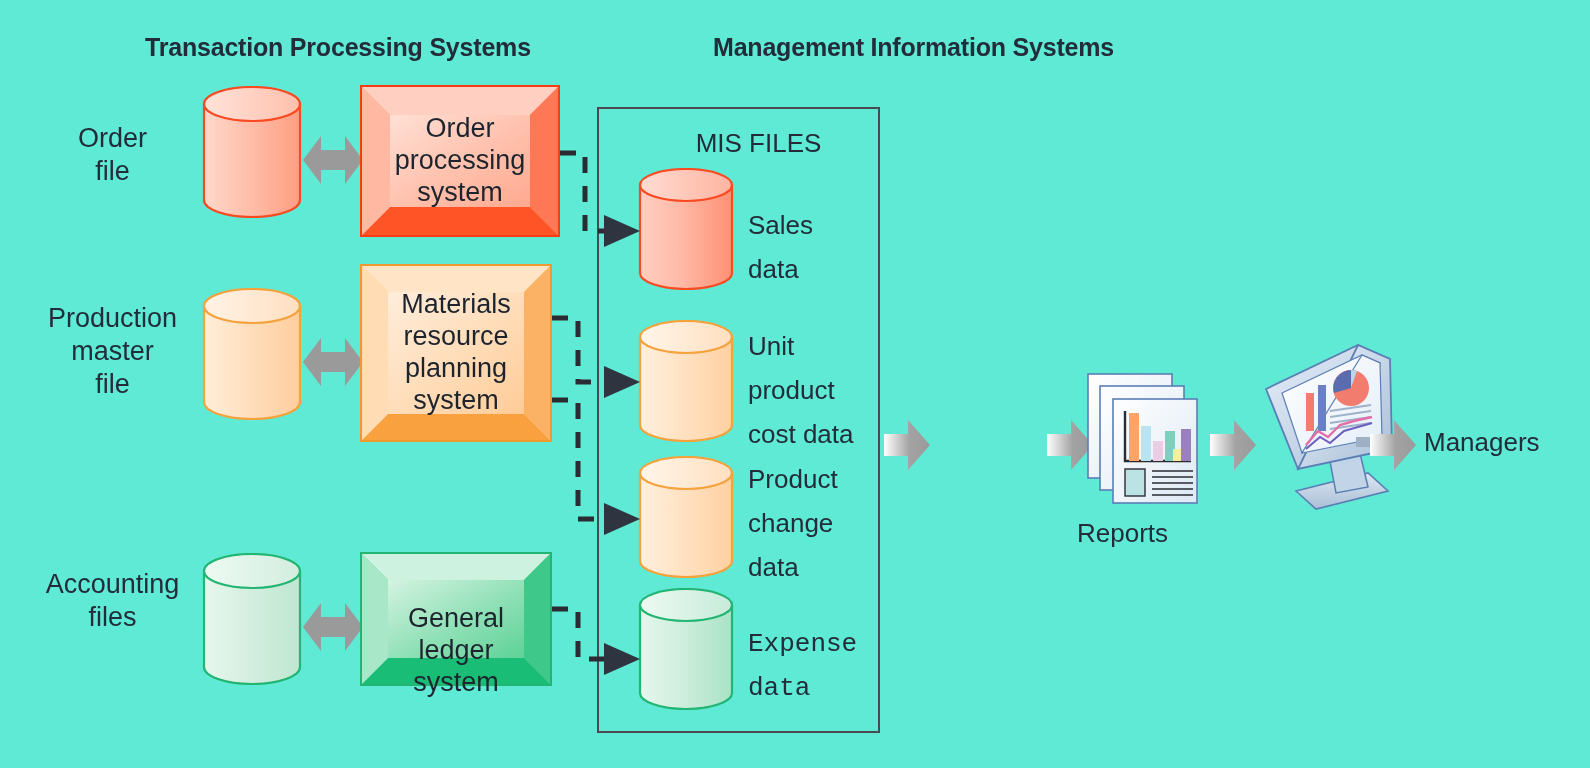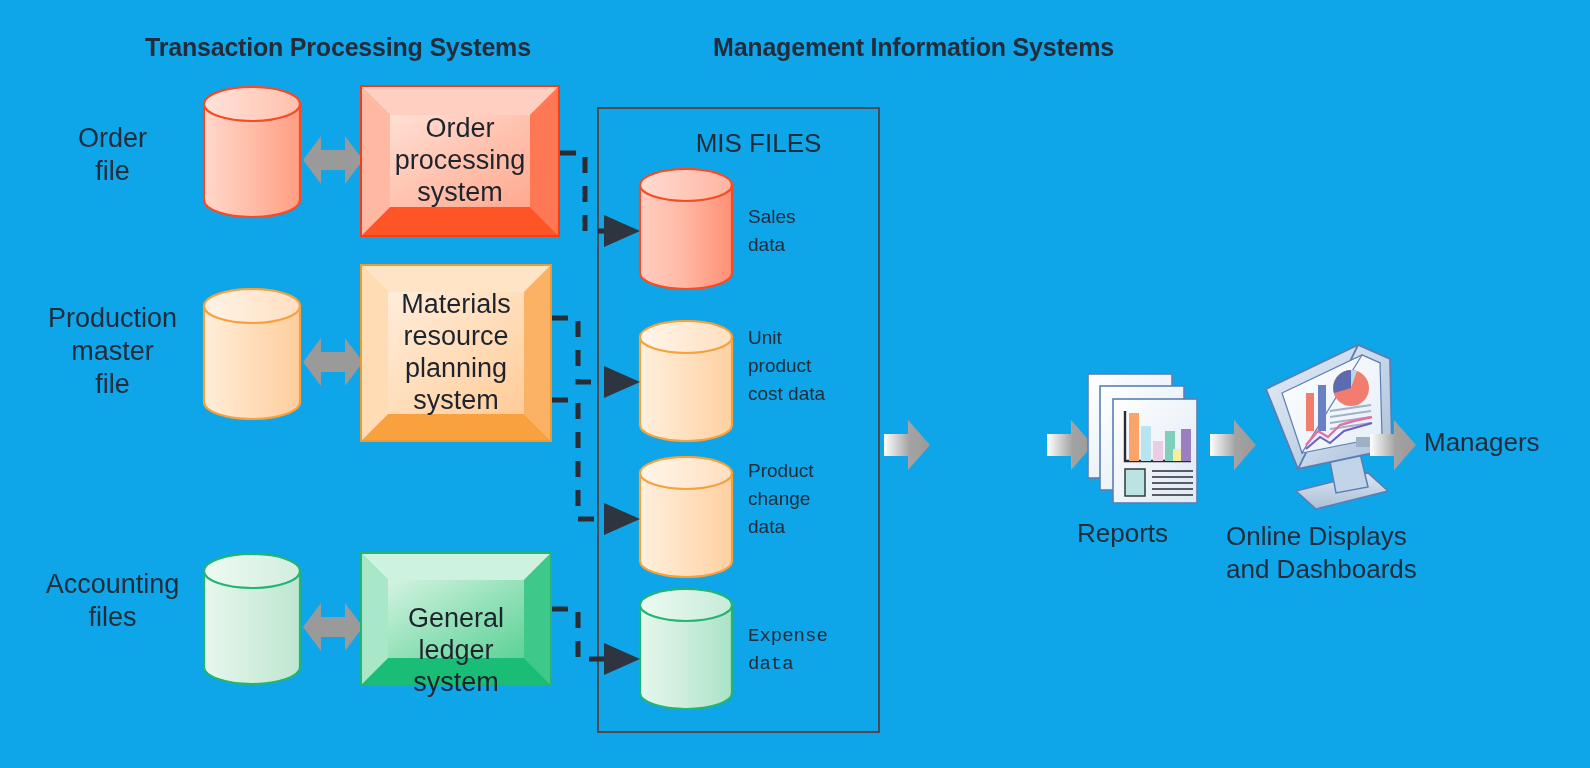--- a/index.html
+++ b/index.html
@@ -8,21 +8,21 @@
     background: #ffffff;
   }
   body {
     font-family: "Liberation Sans", sans-serif;
     color: #232c3b;
   }
   #canvas {
     position: relative;
     width: 1590px;
     height: 768px;
-    background: #0ea5e9;
+    background: #5eead4;
     overflow: hidden;
   }
   .abs { position: absolute; }
 
   
   .section-heading {
     font-weight: bold;
     font-size: 25px;
     color: #232c3b;
     white-space: nowrap;
@@ -73,22 +73,22 @@
     top: 128px;
     width: 283px;
     text-align: center;
     font-size: 26px;
     color: #232c3b;
     padding-left: 20px;
   }
 
   .mis-data-label {
     position: absolute;
-    font-size: 19px;
-    line-height: 28px;
+    font-size: 26px;
+    line-height: 44px;
     color: #232c3b;
     white-space: pre-line;
   }
 
   
   .flow-label {
     position: absolute;
     font-size: 26px;
     line-height: 33px;
     color: #232c3b;
@@ -486,22 +486,20 @@
         <line x1="72" y1="82" x2="113" y2="76"></line>
         <line x1="72" y1="88" x2="113" y2="82"></line>
       </g>
 
       <path d="M48,104 L60,90 L70,96 L82,84 L96,80 L114,76" stroke="#e46fa8" stroke-width="2.4" fill="none"></path>
       <path d="M48,108 L62,96 L72,102 L86,90 L100,86 L114,82" stroke="#6b5fc0" stroke-width="2" fill="none"></path>
 
       <rect x="98" y="96" width="16" height="10" fill="#9fb0c4"></rect>
     </svg>
   </div>
-  <div class="flow-label" style="left:1226px; top:520px;">Online Displays
-and Dashboards</div>
 
   <div class="abs" style="left:1370px; top:419px;">
     <svg width="46" height="52" viewBox="0 0 46 52">
       <defs>
         <linearGradient id="gArr4" x1="0" y1="0" x2="1" y2="0">
           <stop offset="0%" stop-color="#ffffff"></stop>
           <stop offset="55%" stop-color="#a3a3a3"></stop>
           <stop offset="100%" stop-color="#9a9a9a"></stop>
         </linearGradient>
       </defs>

